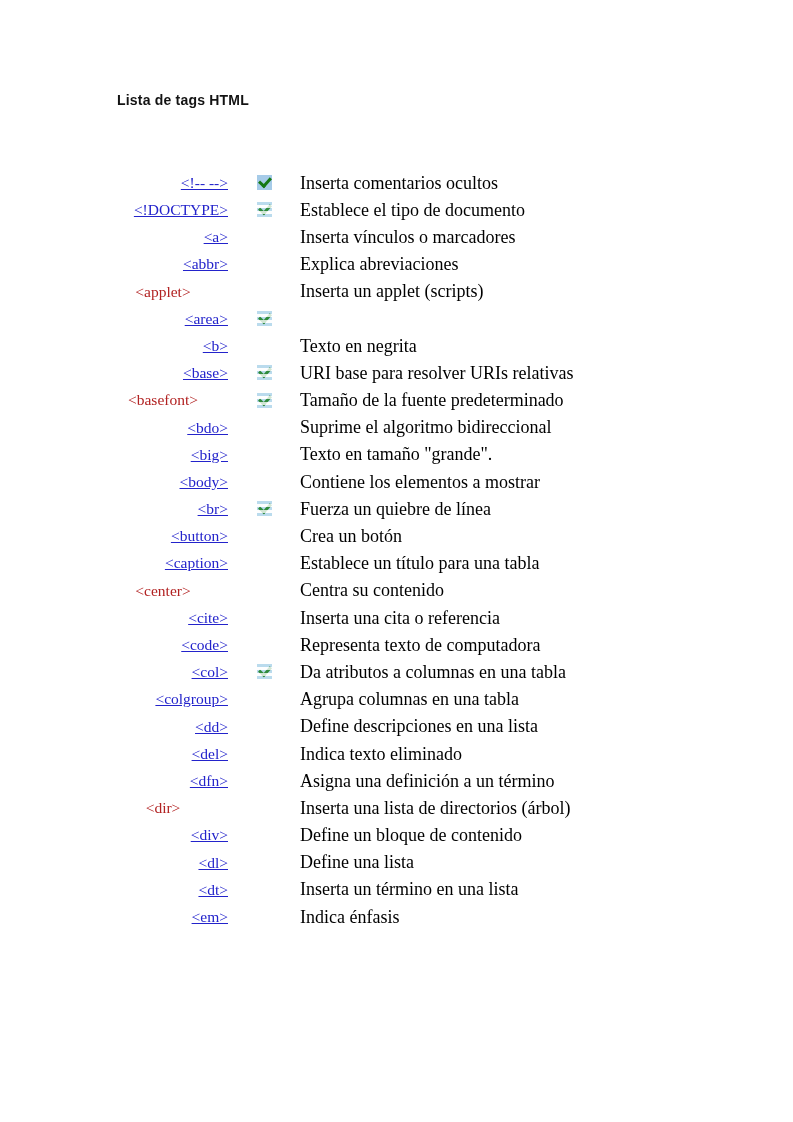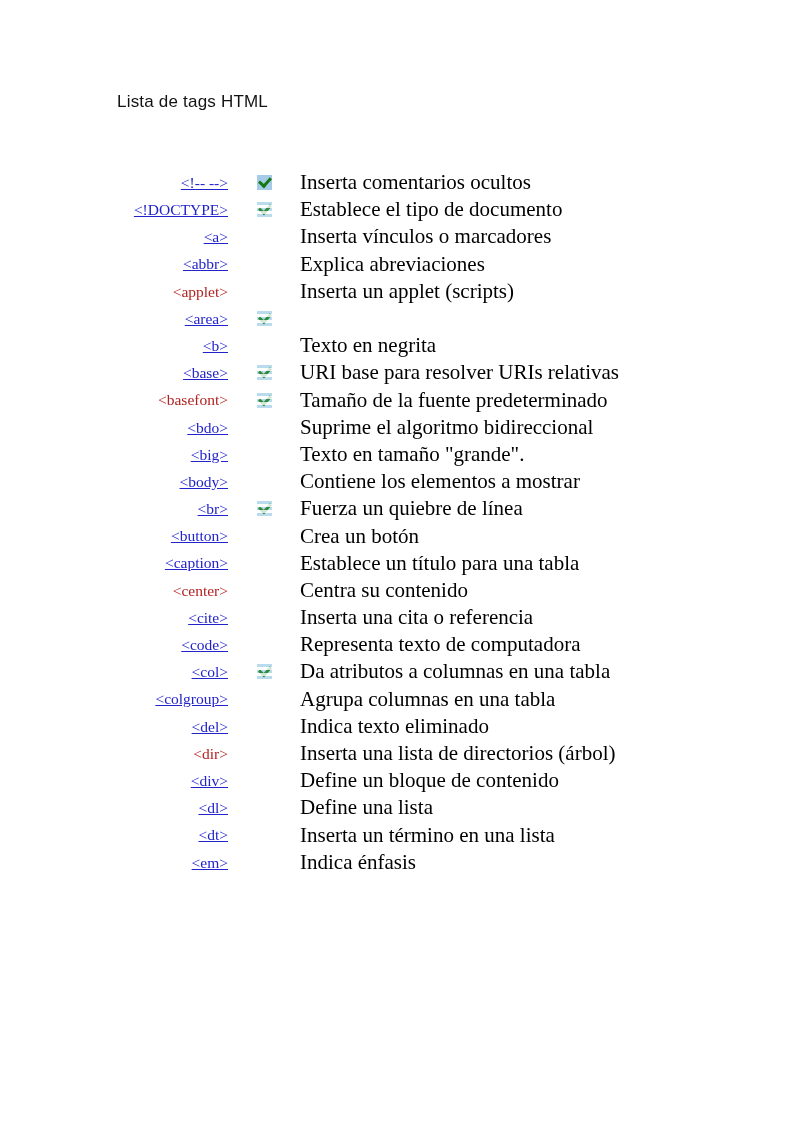--- a/index.html
+++ b/index.html
@@ -22,22 +22,22 @@
     position: relative;
     overflow: hidden;
     font-family: "Liberation Serif", serif;
   }
   .page-title {
     position: absolute;
     left: 117px;
     top: 92px;
     margin: 0;
     font-family: "Liberation Sans", sans-serif;
-    font-weight: normal;
-    font-size: 17px;
+    font-weight: bold;
+    font-size: 14px;
     color: #131313;
     letter-spacing: 0.2px;
   }
   .tag-list {
     position: absolute;
     left: 98px;
     top: 169px;
     width: 620px;
   }
   .row {
@@ -54,30 +54,31 @@
     white-space: nowrap;
   }
   a.cell-tag {
     color: var(--link-color);
     text-decoration: underline;
     cursor: pointer;
   }
   span.cell-tag.deprecated {
     color: var(--deprecated-color);
     text-decoration: none;
+    text-align: center;
   }
   .cell-icon {
     width: 72px;
     flex: 0 0 72px;
     display: flex;
     justify-content: center;
     align-items: center;
   }
   .cell-desc {
-    font-size: 21px;
+    font-size: 18px;
     color: var(--text-color);
     line-height: 1;
     white-space: nowrap;
   }
   .icon-check-full,
   .icon-check-striped {
     width: 15px;
     height: 15px;
     position: relative;
     display: inline-block;
@@ -233,23 +234,33 @@
         <span class="icon-check-striped"></span>
       </span>
       <span class="cell-desc">Da atributos a columnas en una tabla</span>
     </div>
     <div class="row">
       <a class="cell-tag" href="#">&lt;colgroup&gt;</a>
       <span class="cell-icon"></span>
       <span class="cell-desc">Agrupa columnas en una tabla</span>
     </div>
     <div class="row">
+      <a class="cell-tag" href="#">&lt;dd&gt;</a>
+      <span class="cell-icon"></span>
+      <span class="cell-desc">Define descripciones en una lista</span>
+    </div>
+    <div class="row">
       <a class="cell-tag" href="#">&lt;del&gt;</a>
       <span class="cell-icon"></span>
       <span class="cell-desc">Indica texto eliminado</span>
+    </div>
+    <div class="row">
+      <a class="cell-tag" href="#">&lt;dfn&gt;</a>
+      <span class="cell-icon"></span>
+      <span class="cell-desc">Asigna una definición a un término</span>
     </div>
     <div class="row">
       <span class="cell-tag deprecated">&lt;dir&gt;</span>
       <span class="cell-icon"></span>
       <span class="cell-desc">Inserta una lista de directorios (árbol)</span>
     </div>
     <div class="row">
       <a class="cell-tag" href="#">&lt;div&gt;</a>
       <span class="cell-icon"></span>
       <span class="cell-desc">Define un bloque de contenido</span>

